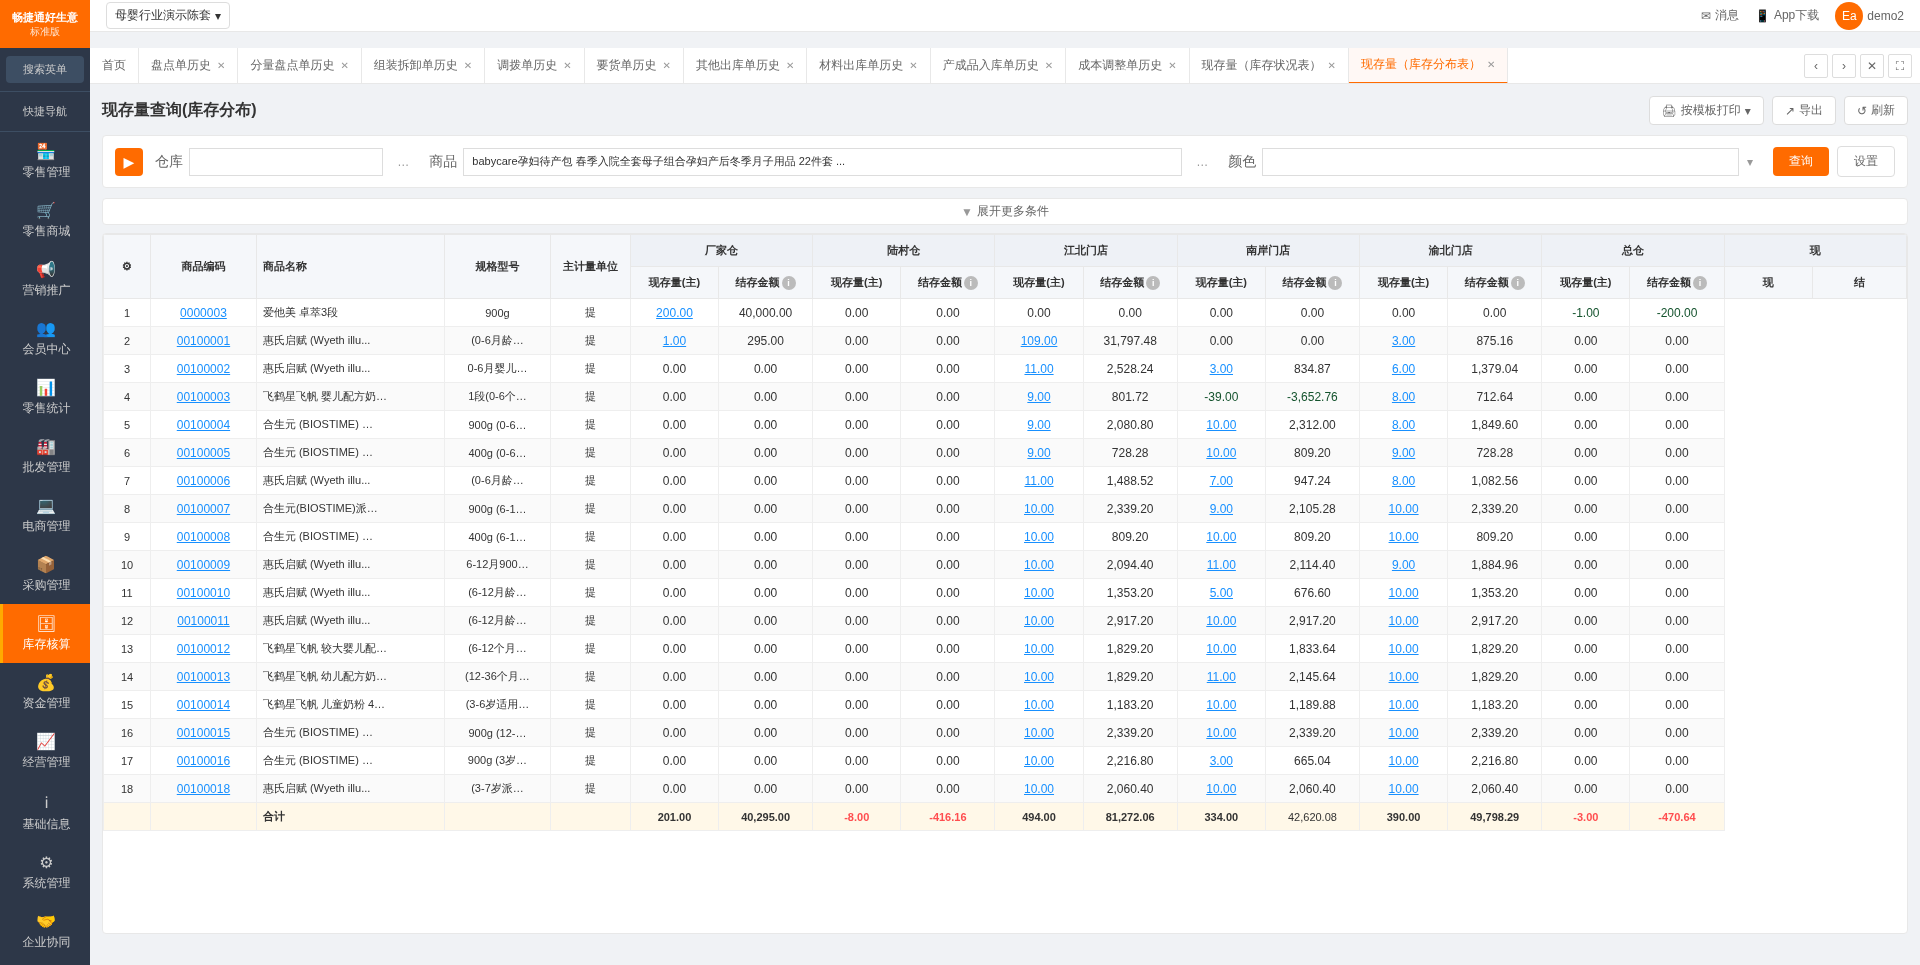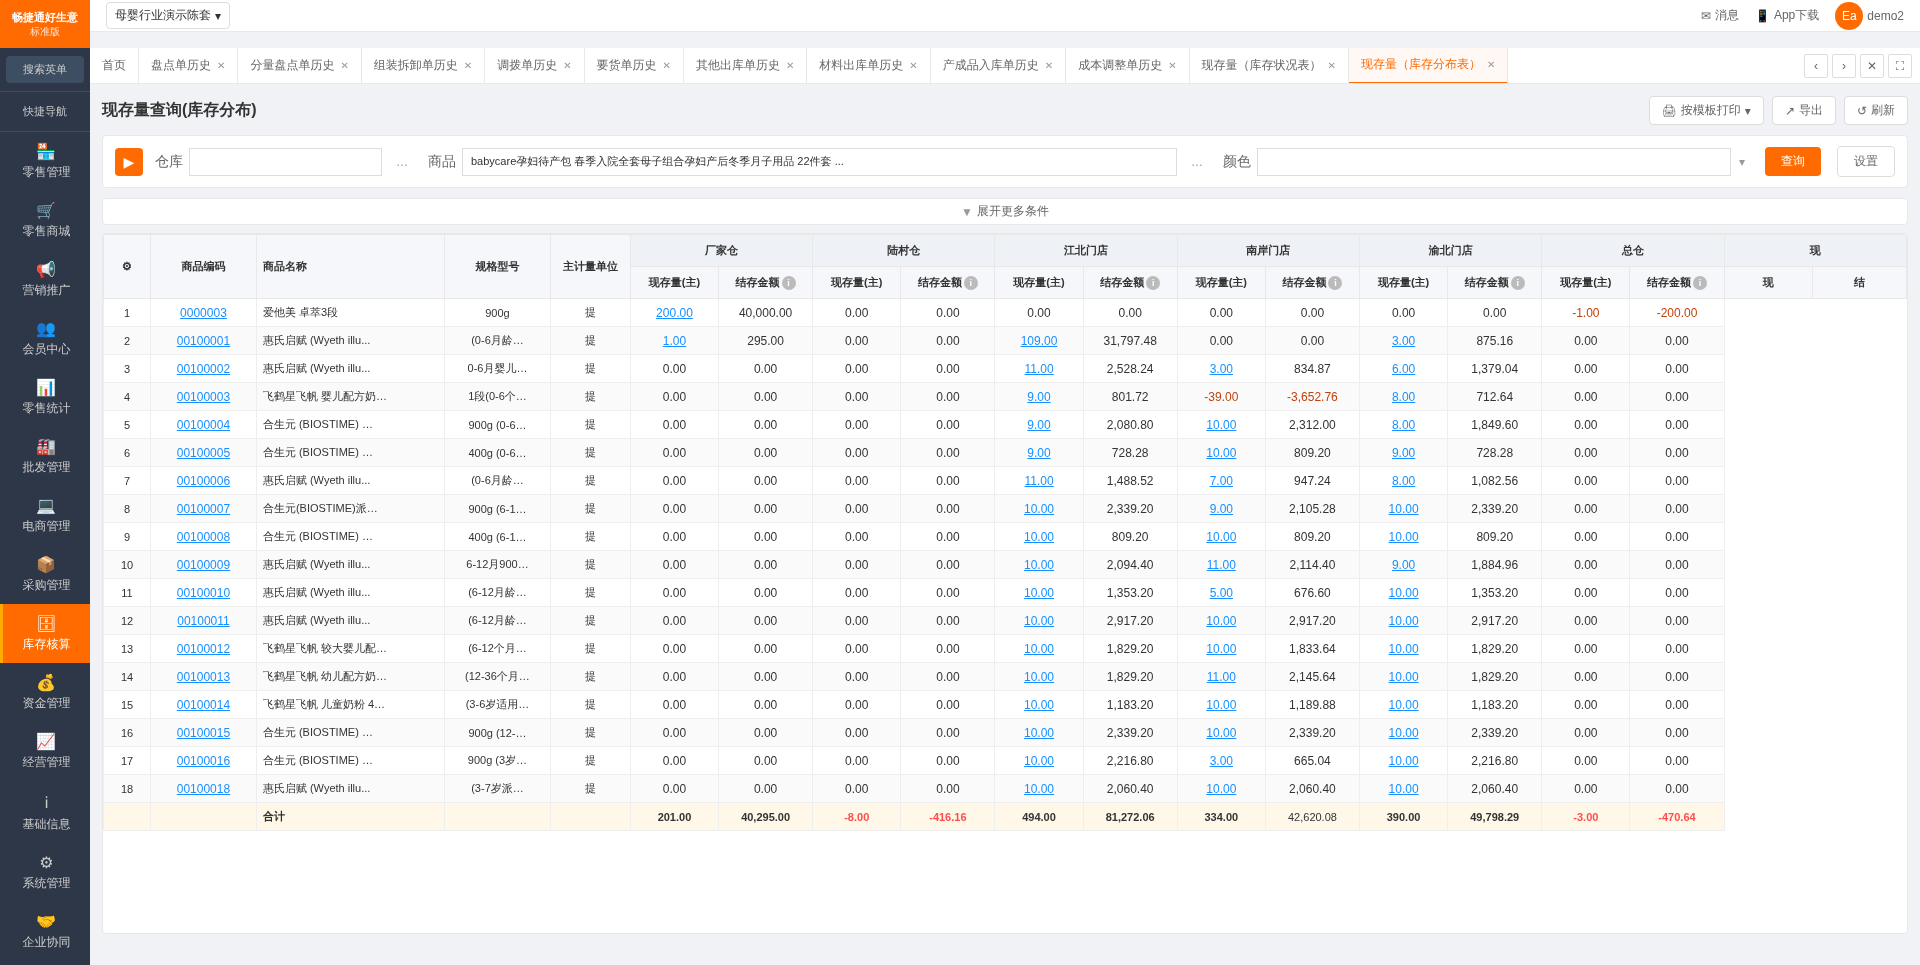--- a/index.html
+++ b/index.html
@@ -42,35 +42,35 @@
     .header-btn { display: flex; align-items: center; gap: 4px; padding: 5px 12px; border: 1px solid #ddd; border-radius: 4px; background: #fff; cursor: pointer; color: #666; font-size: 12px; }
 
     
     .search-bar { background: #fff; border-radius: 4px; padding: 10px 12px; margin-bottom: 10px; display: flex; align-items: center; gap: 12px; border: 1px solid #e8e8e8; }
     .search-toggle { width: 28px; height: 28px; background: #ff6b00; border-radius: 4px; display: flex; align-items: center; justify-content: center; color: #fff; cursor: pointer; font-size: 14px; flex-shrink: 0; }
     .search-field { display: flex; align-items: center; gap: 6px; flex: 1; }
     .search-label { color: #666; font-size: 14px; white-space: nowrap; }
     .search-input { flex: 1; height: 28px; border: 1px solid #ddd; border-radius: 0; padding: 0 8px; font-size: 11px; color: #333; min-width: 80px; }
     .search-input-long { flex: 3; }
     .search-input-ellipsis { color: #999; padding: 0 8px; cursor: pointer; }
-    .search-actions { display: flex; align-items: center; gap: 16px; margin-left: 8px; }
+    .search-actions { display: flex; align-items: center; gap: 8px; margin-left: 8px; }
     .btn-primary { background: #ff6b00; color: #fff; border: none; padding: 6px 16px; border-radius: 4px; cursor: pointer; font-size: 12px; }
     .btn-default { background: #fff; color: #666; border: 1px solid #ddd; padding: 6px 16px; border-radius: 4px; cursor: pointer; font-size: 12px; }
 
     
     .table-wrap { background: #fff; border-radius: 4px; border: 1px solid #e8e8e8; overflow: auto; height: calc(965px - 84px - 120px - 60px); }
     table { width: 100%; border-collapse: collapse; font-size: 12px; }
     thead tr { background: #f5f7fa; }
     th { padding: 8px 6px; text-align: center; border: 1px solid #e8e8e8; color: #333; font-weight: 600; white-space: nowrap; font-size: 11px; }
     th.group-header { background: #eef1f6; }
     td { padding: 6px 6px; text-align: center; border: 1px solid #eee; color: #333; white-space: nowrap; font-size: 11px; }
     tr:nth-child(even) td { background: #fafafa; }
     .sum-row td { background: #fff8e8 !important; font-weight: 600; }
     .num-link { color: #1890ff; text-decoration: underline; cursor: pointer; }
-    .num-neg { color: #c2410c; }
+    .num-neg { color: #14532d; }
     .col-seq { width: 40px; }
     .col-code { width: 90px; }
     .col-name { width: 160px; text-align: left; max-width: 160px; overflow: hidden; text-overflow: ellipsis; }
     .col-spec { width: 90px; }
     .col-unit { width: 60px; }
     .col-num { width: 75px; }
     .col-amt { width: 80px; }
 
     .info-icon { display: inline-block; width: 14px; height: 14px; background: #bbb; border-radius: 50%; color: #fff; text-align: center; line-height: 14px; font-size: 9px; margin-left: 2px; cursor: pointer; }
   </style>

